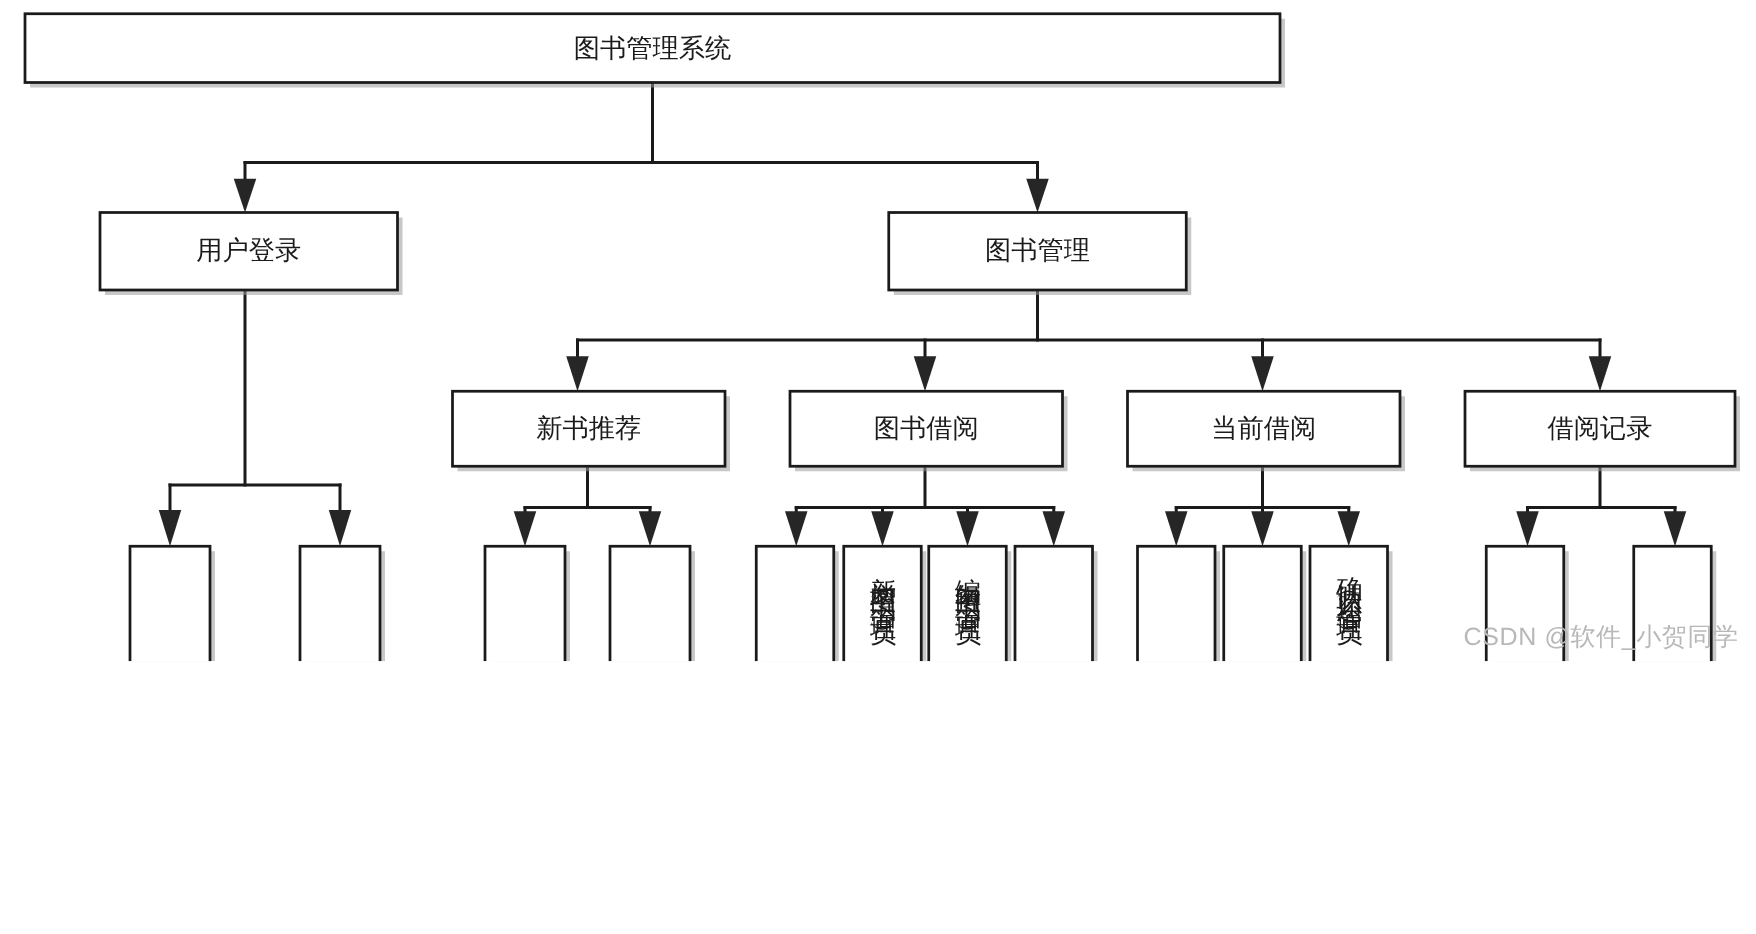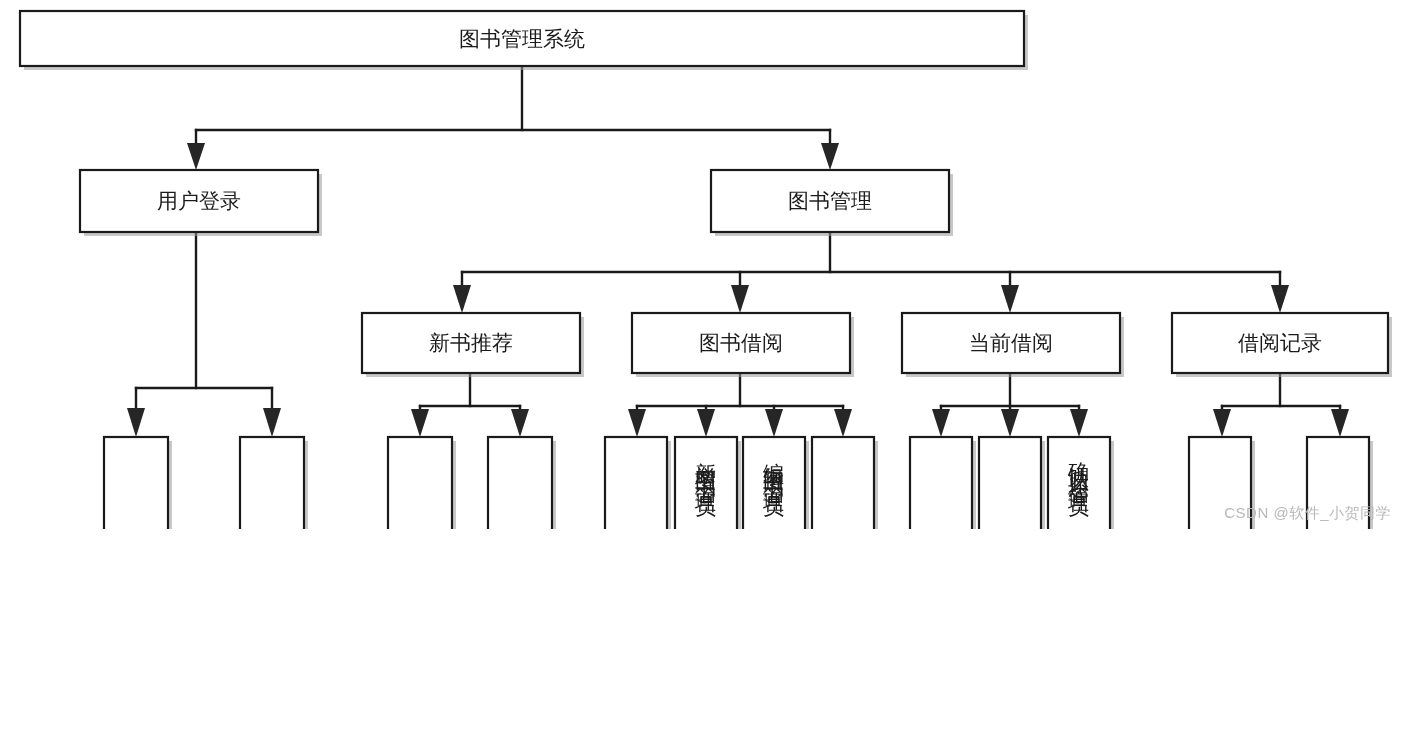--- a/index.html
+++ b/index.html
@@ -67,21 +67,21 @@
     line-height: 1;
     letter-spacing: 5px;
     color: #1b1b1b;
     white-space: nowrap;
   }
   .watermark {
     position: absolute;
     right: 14px;
     bottom: 6px;
     font-family: "Liberation Sans", "DejaVu Sans", sans-serif;
-    font-size: 15px;
+    font-size: 20px;
     color: #b8b8b8;
     white-space: nowrap;
     letter-spacing: 0.5px;
   }
 </style>
 </head>
 <body>
 
 <div id="diagram-root">
 

